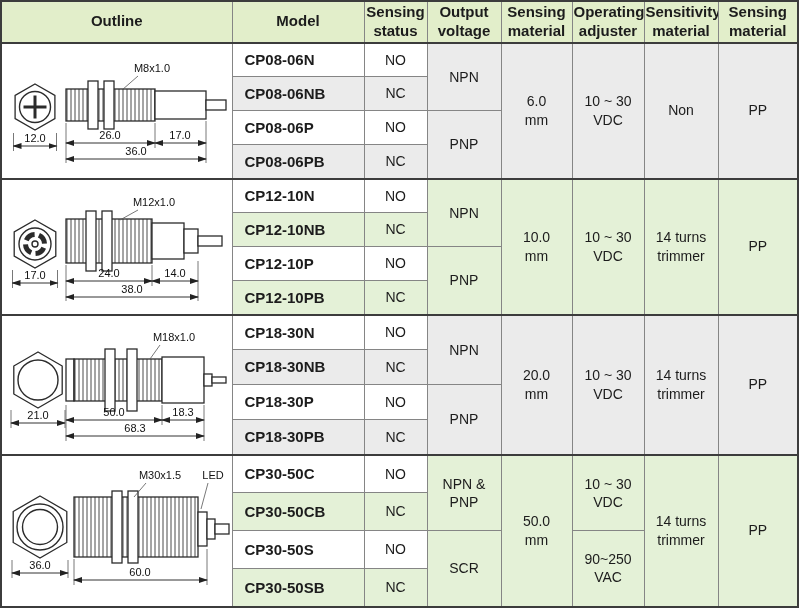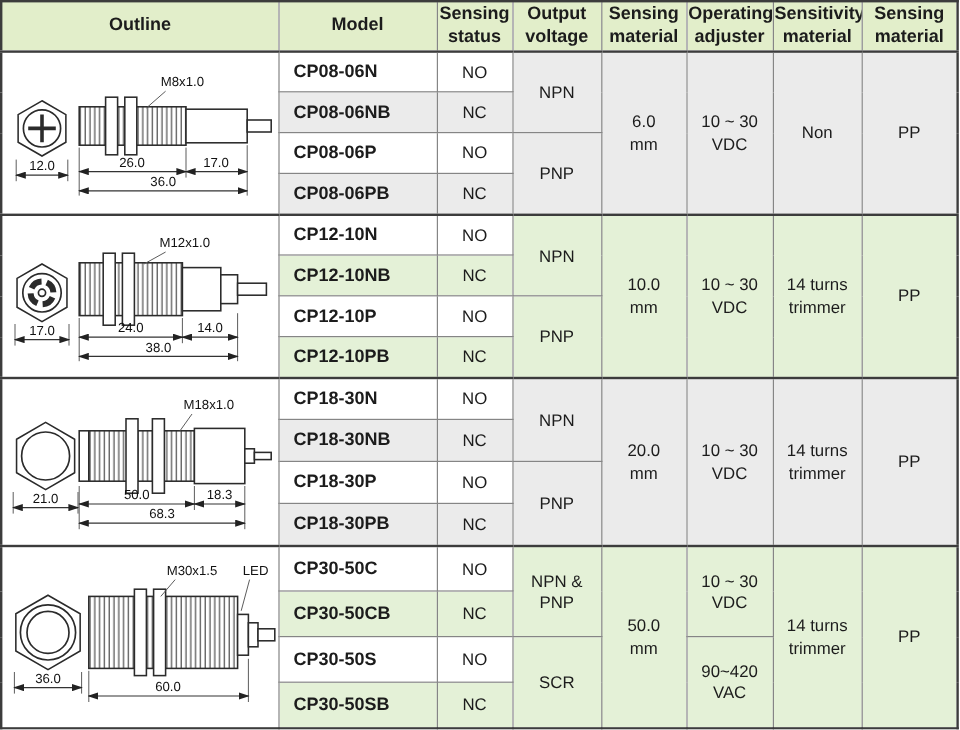--- a/index.html
+++ b/index.html
@@ -315,21 +315,21 @@
   </tr>
   <tr class="r38">
     <td class="model c-green">CP30-50CB</td>
     <td class="c-green">NC</td>
   </tr>
   <tr class="r38">
     <td class="model c-white">CP30-50S</td>
     <td class="c-white">NO</td>
     <td class="c-green" rowspan="2">SCR</td>
     <td class="c-green two-line" rowspan="2">
-      <span>90~420</span>
+      <span>90~250</span>
       <span>VAC</span>
     </td>
   </tr>
   <tr class="r38">
     <td class="model c-green">CP30-50SB</td>
     <td class="c-green">NC</td>
   </tr>
 
   </tbody>
 </table>

